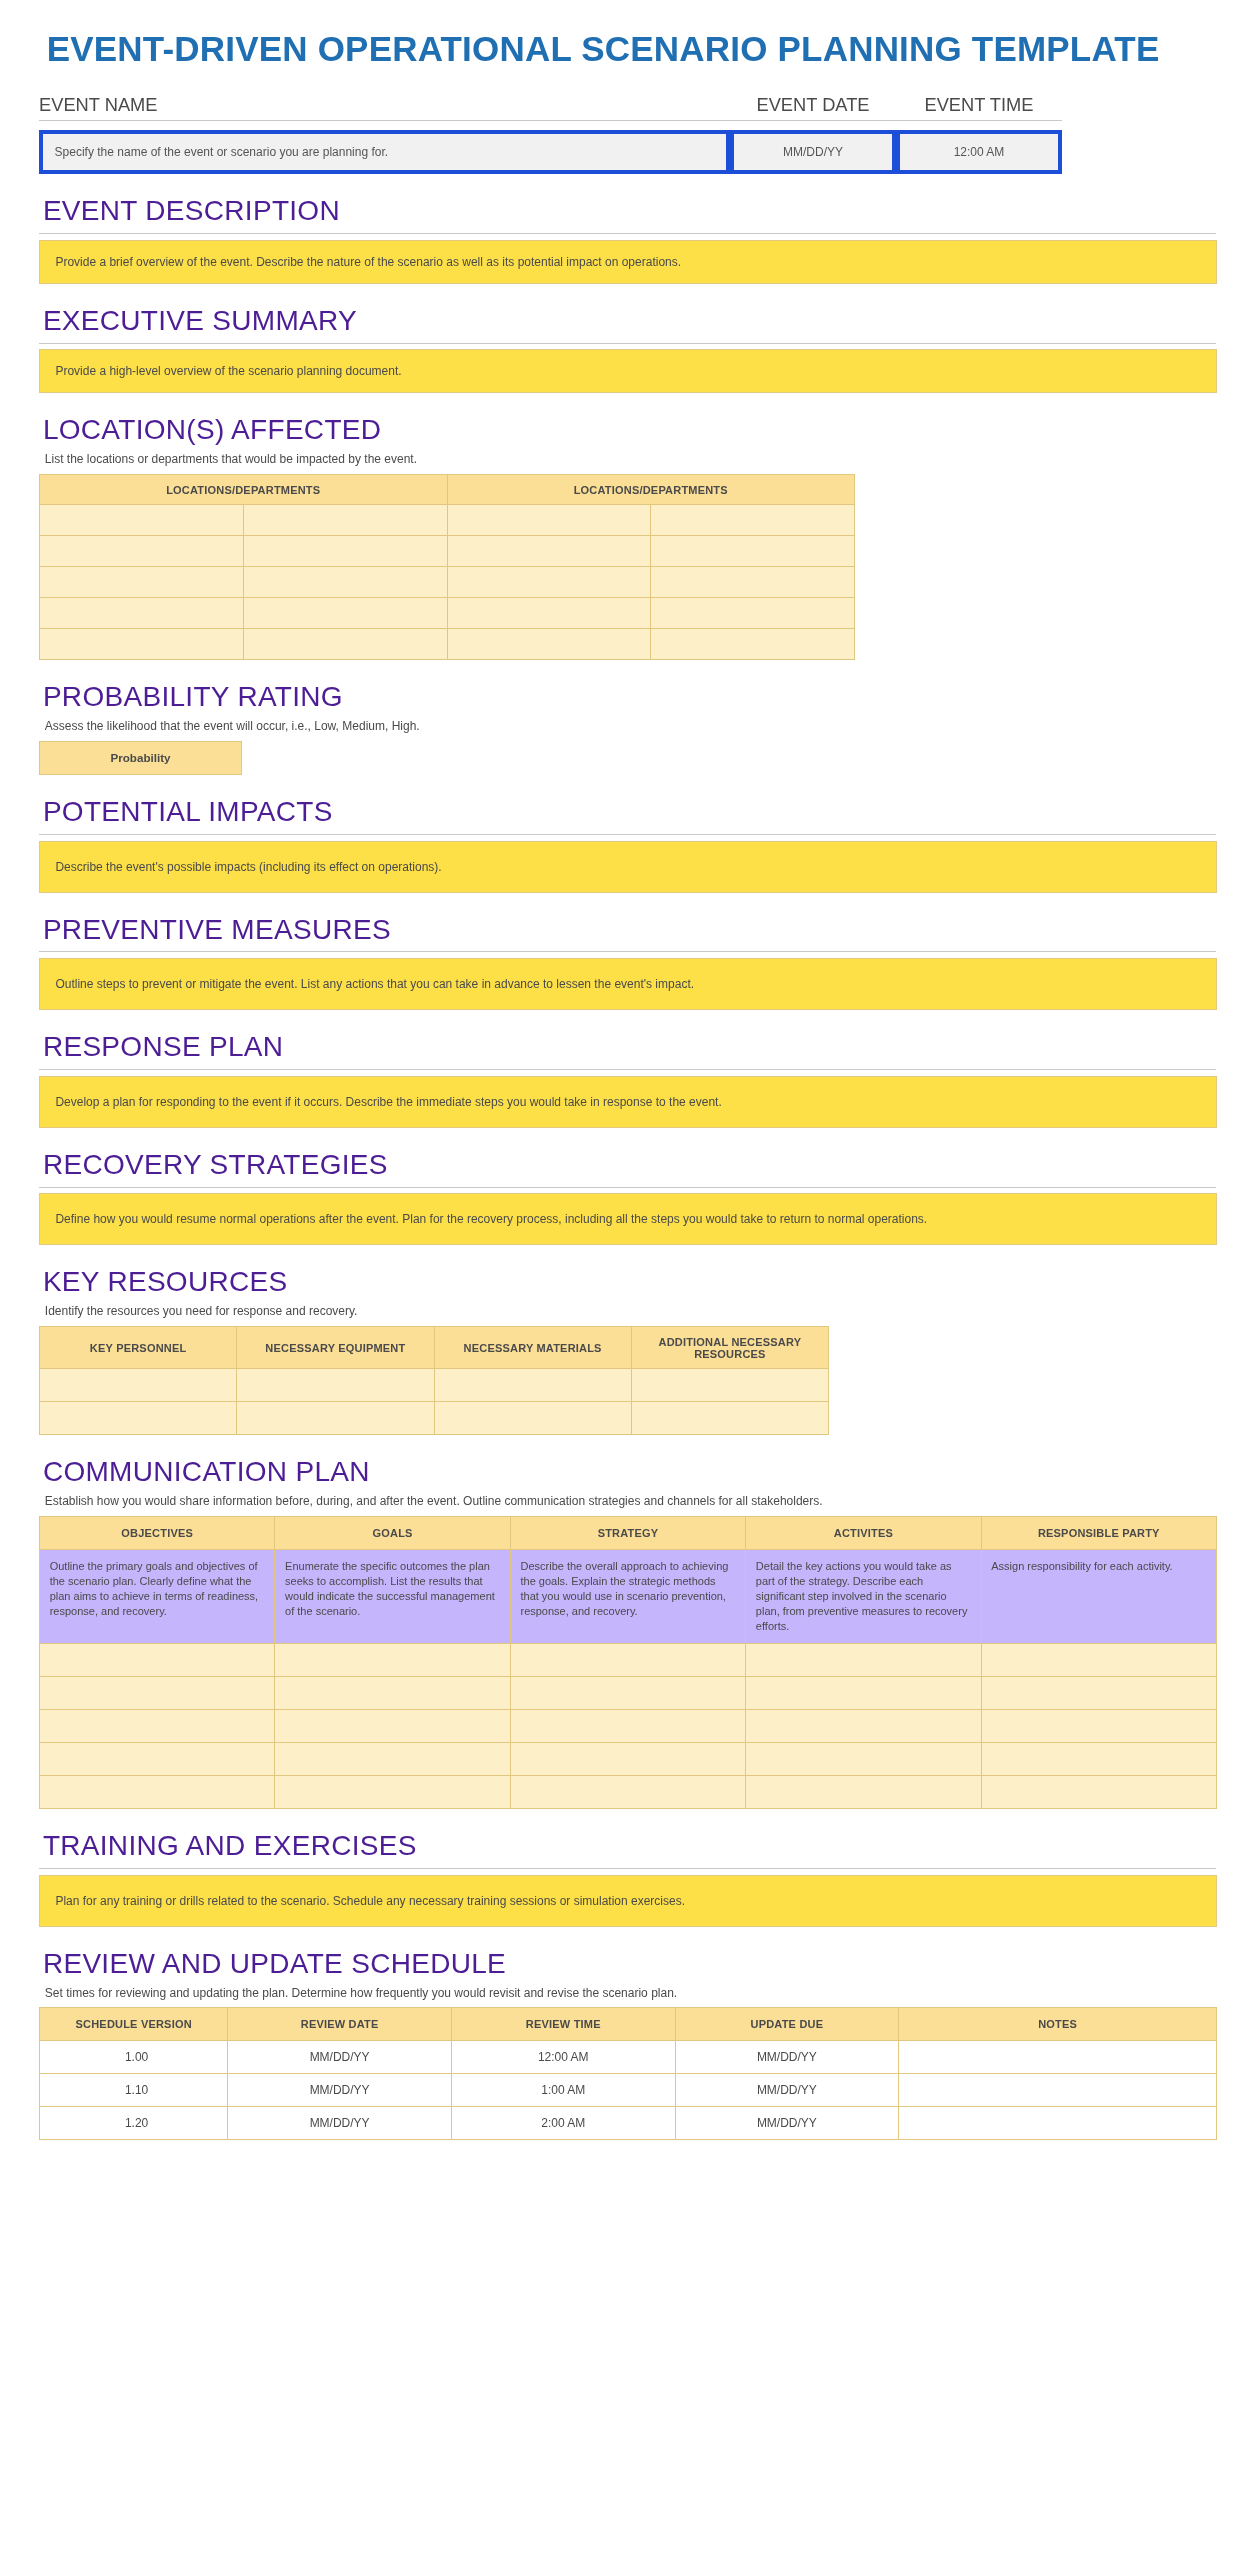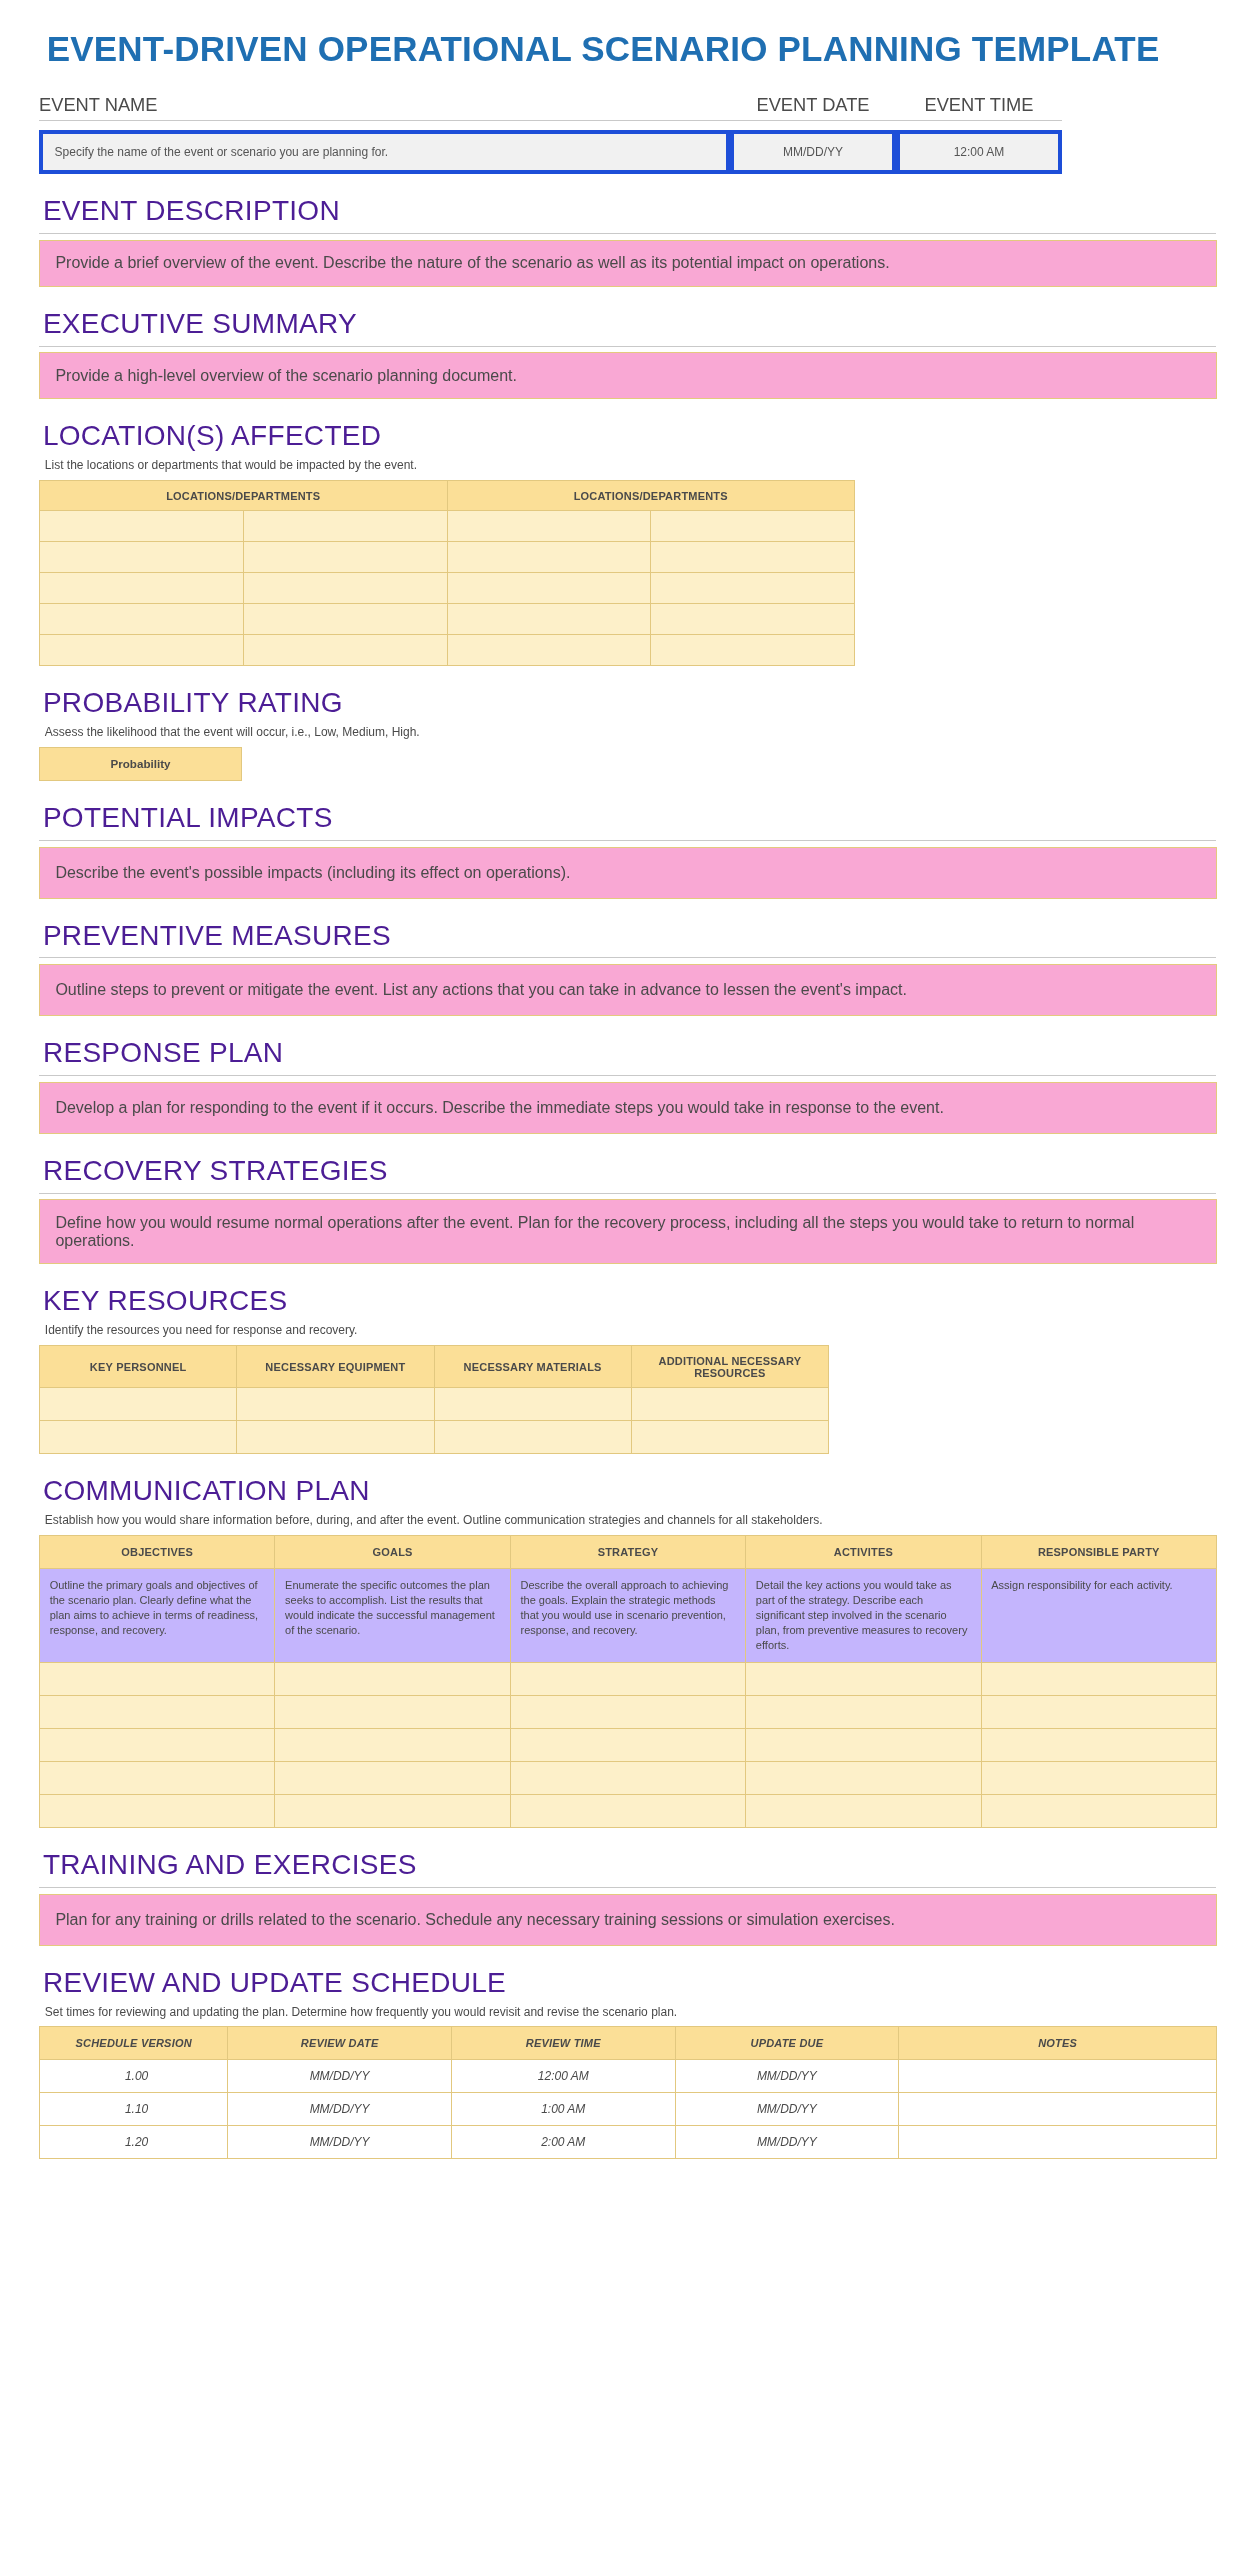--- a/index.html
+++ b/index.html
@@ -75,24 +75,24 @@
     font-size: 12px;
     color: #555;
     margin-top: 8.7px;
   }
   .top-cell.centered { justify-content: center; padding: 0; }
   .top-cell.nameinput { background: #f1f1f1; }
 
   
   .cream-box {
     border: 1px solid #e4c97e;
-    background: #f9a8d4;
+    background: #fde047;
     box-sizing: border-box;
     padding: 13.5px 15.4px;
-    font-size: 16px;
+    font-size: 12px;
     color: #4a4a4a;
     min-height: 44px;
     display: flex;
     align-items: center;
   }
   .cream-box.tall { min-height: 52px; }
 
   
   table {
     border-collapse: collapse;
@@ -148,21 +148,21 @@
   .tbl-comm td { height: 33px; vertical-align: top; }
   .tbl-comm td.filled {
     background: #c4b5fd;
     font-size: 11px;
     line-height: 1.35;
     padding: 9.7px 9.7px;
     height: auto;
   }
 
   
-  .tbl-review { width: 1178px; font-style: italic; }
+  .tbl-review { width: 1178px; }
   .tbl-review th { height: 33px; }
   .tbl-review td {
     background: #ffffff;
     text-align: center;
     height: 33px;
     font-size: 12px;
   }
   .tbl-review td.left { text-align: center; padding-left: 13.5px; }
   .tbl-review td.blank { background: #ffffff; }
 

